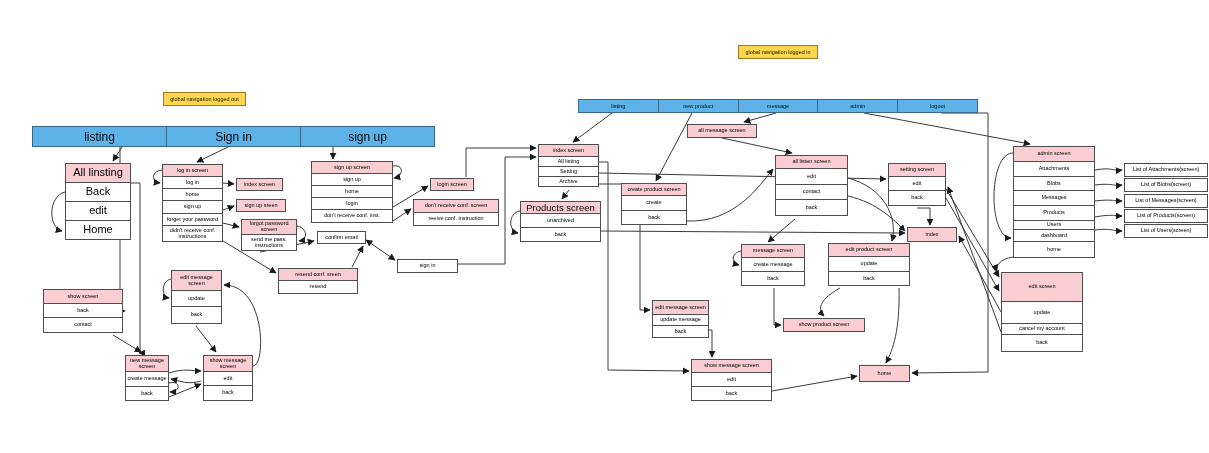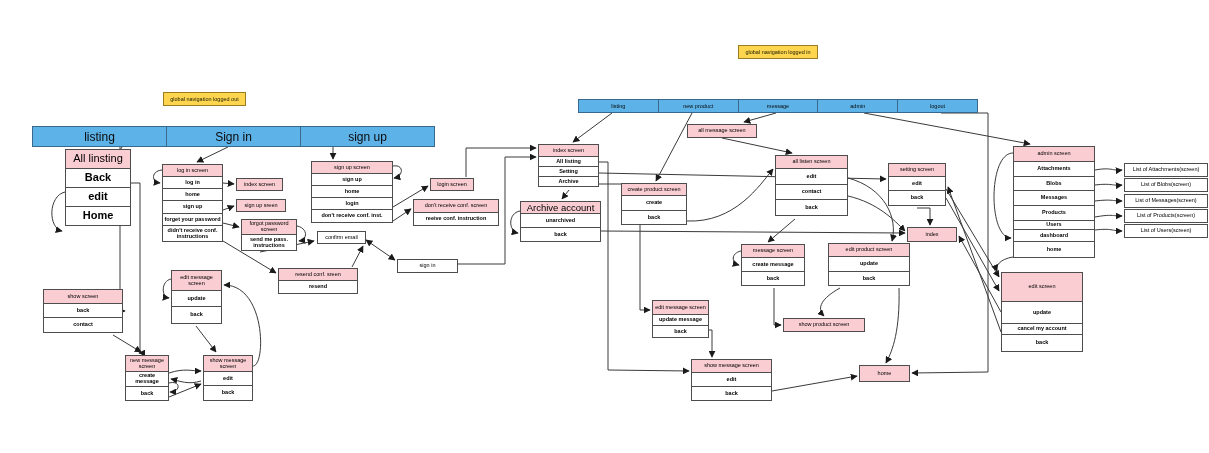--- a/index.html
+++ b/index.html
@@ -3,21 +3,21 @@
 <meta charset="utf-8">
 <style>
   html,body{margin:0;padding:0;background:#ffffff;}
   body{font-family:"Liberation Sans", sans-serif;}
   #canvas{position:relative;width:1209px;height:453px;background:#fff;overflow:hidden;}
   #edges{position:absolute;left:0;top:0;z-index:1;}
   .node{position:absolute;display:flex;flex-direction:column;z-index:2;box-sizing:border-box;}
   .cellrow{box-sizing:border-box;border:1px solid #4d4d4d;background:#ffffff;color:#000;
     display:flex;align-items:center;justify-content:center;text-align:center;
     line-height:1.05;overflow:hidden;padding:0 1px;}
-  .cellrow + .cellrow{margin-top:-1px;font-weight:bold;}
+  .cellrow + .cellrow{margin-top:-1px;}
   .hdr{background:#f9cdd2;}
   .plainbox .hdr{background:#ffffff;}
   .navbar{position:absolute;display:flex;z-index:2;}
   .navcell{box-sizing:border-box;border:1px solid #38698c;background:#5db2e8;color:#0a0a0a;
     display:flex;align-items:center;justify-content:center;text-align:center;overflow:hidden;}
   .navcell + .navcell{margin-left:-1px;}
   .note{position:absolute;box-sizing:border-box;border:1px solid #9c7c1e;background:#fed54f;
     color:#1a1a00;display:flex;align-items:center;justify-content:center;text-align:center;
     font-size:5.5px;z-index:3;padding:0 2px;}
 </style>
@@ -110,21 +110,21 @@
       <div class="navcell" style="flex: 1 1 0px;">message</div>
       <div class="navcell" style="flex: 1 1 0px;">admin</div>
       <div class="navcell" style="flex: 1 1 0px;">logout</div>
     </div>
 
   <div class="note" style="left:163px;top:92px;width:83px;height:14px;">global navigation logged out</div>
 
   <div class="note" style="left:738px;top:45px;width:80px;height:14px;">global navigation logged in</div>
 
   <div id="nodes">
-      <div class="node" style="left: 65px; top: 149px; width: 66px; font-size: 11px;">
+      <div class="node" style="left: 65px; top: 163px; width: 66px; font-size: 11px;">
         <div class="cellrow hdr" style="height: 20px; font-size: 11px;">All linsting</div>
         <div class="cellrow" style="height: 20px;">Back</div>
         <div class="cellrow" style="height: 20px;">edit</div>
         <div class="cellrow" style="height: 20px;">Home</div>
       </div>
       <div class="node" style="left: 162px; top: 164px; width: 61px; font-size: 5.5px;">
         <div class="cellrow hdr" style="height: 13px; font-size: 5.5px;">log in screen</div>
         <div class="cellrow" style="height: 13px;">log in</div>
         <div class="cellrow" style="height: 13px;">home</div>
         <div class="cellrow" style="height: 14px;">sign up</div>
@@ -165,21 +165,21 @@
         <div class="cellrow hdr" style="height: 13px; font-size: 5.5px;">resend conf. sreen</div>
         <div class="cellrow" style="height: 14px;">resend</div>
       </div>
       <div class="node" style="left: 538px; top: 144px; width: 61px; font-size: 5.5px;">
         <div class="cellrow hdr" style="height: 13px; font-size: 5.5px;">index screen</div>
         <div class="cellrow" style="height: 11px;">All listing</div>
         <div class="cellrow" style="height: 11px;">Setting</div>
         <div class="cellrow" style="height: 11px;">Archive</div>
       </div>
       <div class="node" style="left: 520px; top: 201px; width: 81px; font-size: 5.5px;">
-        <div class="cellrow hdr" style="height: 13px; font-size: 9.5px;">Archive account</div>
+        <div class="cellrow hdr" style="height: 13px; font-size: 9.5px;">Products screen</div>
         <div class="cellrow" style="height: 15px;">unarchived</div>
         <div class="cellrow" style="height: 15px;">back</div>
       </div>
       <div class="node" style="left: 687px; top: 124px; width: 70px; font-size: 5.5px;">
         <div class="cellrow hdr" style="height: 14px; font-size: 5.5px;">all message screen</div>
       </div>
       <div class="node" style="left: 621px; top: 183px; width: 66px; font-size: 5.5px;">
         <div class="cellrow hdr" style="height: 13px; font-size: 5.5px;">create product screen</div>
         <div class="cellrow" style="height: 16px;">create</div>
         <div class="cellrow" style="height: 15px;">back</div>

